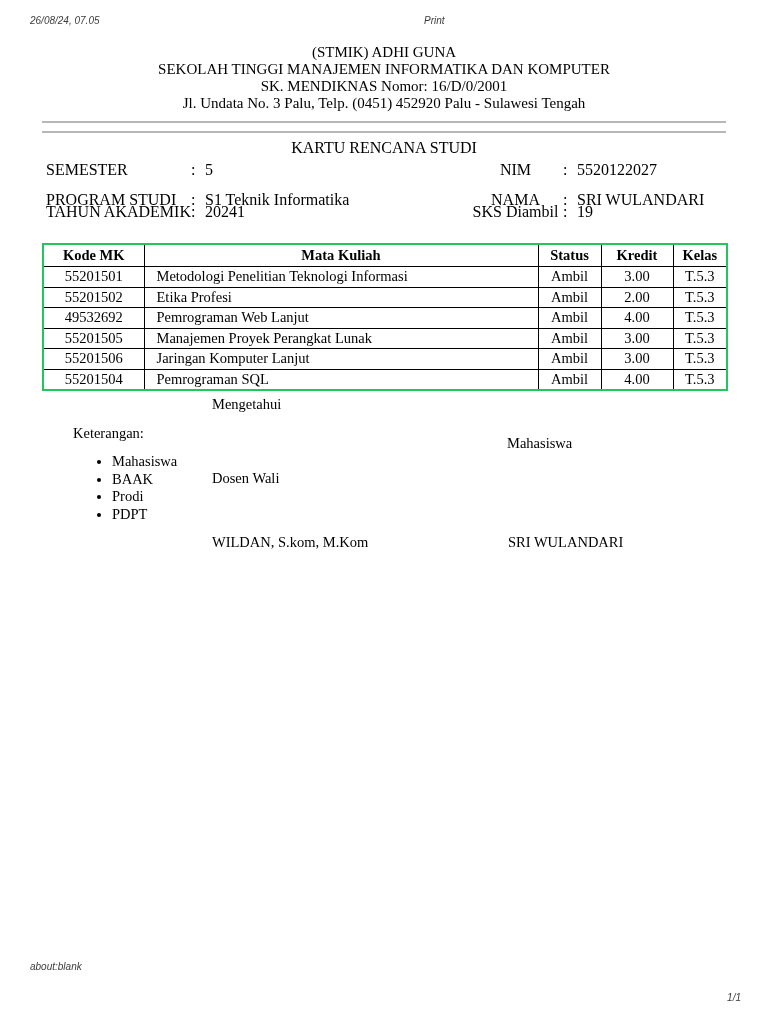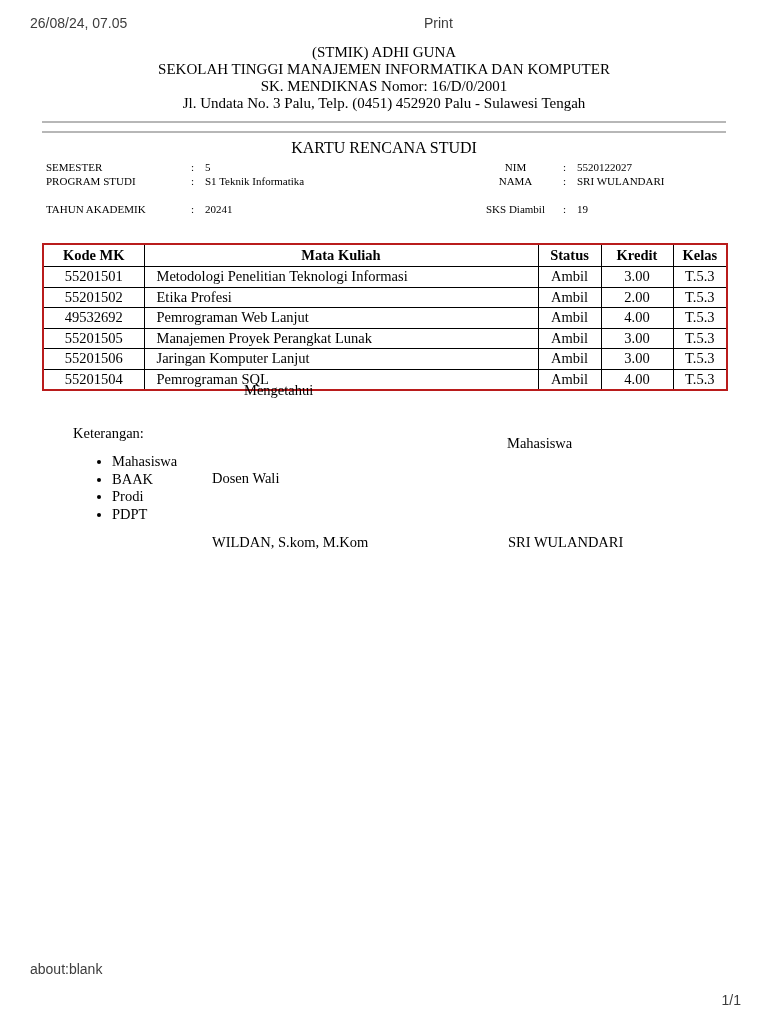--- a/index.html
+++ b/index.html
@@ -12,23 +12,24 @@
   .page {
     position: relative;
     width: 768px; height: 1024px;
     background: #fff;
     overflow: hidden;
   }
   
   .chrome {
     position: absolute;
     font-family: "Liberation Sans", "DejaVu Sans", sans-serif;
-    font-size: 14px;
+    font-size: 10px;
     color: #3d3d3d;
     white-space: nowrap;
+    font-style: italic;
   }
   .chrome.datetime { left: 30px; top: 15px; }
   .chrome.print-title { left: 424px; top: 15px; }
   .chrome.footer-url { left: 30px; top: 961px; }
   .chrome.footer-page { right: 27px; top: 992px; }
 
   
   .letterhead {
     position: absolute;
     left: 0; right: 0; top: 44px;
@@ -51,65 +52,65 @@
     left: 0; right: 0; top: 139px;
     text-align: center;
     font-size: 16px;
   }
 
   
   .info {
     position: absolute;
     left: 42px; top: 161px;
     width: 684px; height: 64px;
-    font-size: 11px;
+    font-size: 16px;
   }
   .info-row { position: absolute; white-space: nowrap; }
   .info-row .lbl { display: inline-block; }
   .info-row .sep { display: inline-block; }
   .info-left .lbl { width: 145px; }
   .info-left .sep { width: 14px; }
   .info-right .lbl { width: 95px; text-align: center; }
   .info-right .sep { width: 14px; }
   .info-left  { left: 4px; }
   .info-right { left: 426px; }
-  .r0 { top: 0px; } .r1 { top: 14px; } .r2 { top: 42px; }
+  .r0 { top: 0px; } .r1 { top: 30px; } .r2 { top: 42px; }
 
   
   .course-table {
     position: absolute;
     left: 42px; top: 243px;
     width: 684px;
     border-collapse: collapse;
     table-layout: fixed;
     font-size: 14.5px;
   }
   .course-table th, .course-table td {
     border: 1px solid #000;
     padding: 0;
     overflow: hidden;
     white-space: nowrap;
   }
-  .course-table { border: 2px solid #b91c1c; }
+  .course-table { border: 2px solid #22c55e; }
   .course-table th { font-weight: bold; text-align: center; height: 21px; }
   .course-table td { height: 19.5px; text-align: center; }
   .course-table td.col1 { text-align: left; padding-left: 12px; }
   col.c0 { width: 101px; }
   col.c1 { width: 394px; }
   col.c2 { width: 63px; }
   col.c3 { width: 72px; }
   col.c4 { width: 54px; }
 
   
   .signoff-item {
     position: absolute;
     font-size: 14.5px;
     white-space: nowrap;
   }
-  .pos-mengetahui { left: 212px; top: 382px; margin-left: 32px; }
+  .pos-mengetahui { left: 212px; top: 396px; }
   .pos-keterangan { left: 73px;  top: 425px; }
   .pos-dosen-wali { left: 212px; top: 436px; margin-top: 34px; }
   .pos-mahasiswa-role { left: 507px; top: 435px; }
   .pos-left-name  { left: 212px; top: 534px; }
   .pos-right-name { left: 508px; top: 534px; }
   .keterangan-list {
     position: absolute;
     left: 88px; top: 453px;
     margin: 0; padding: 0 0 0 24px;
     font-size: 14.5px;

